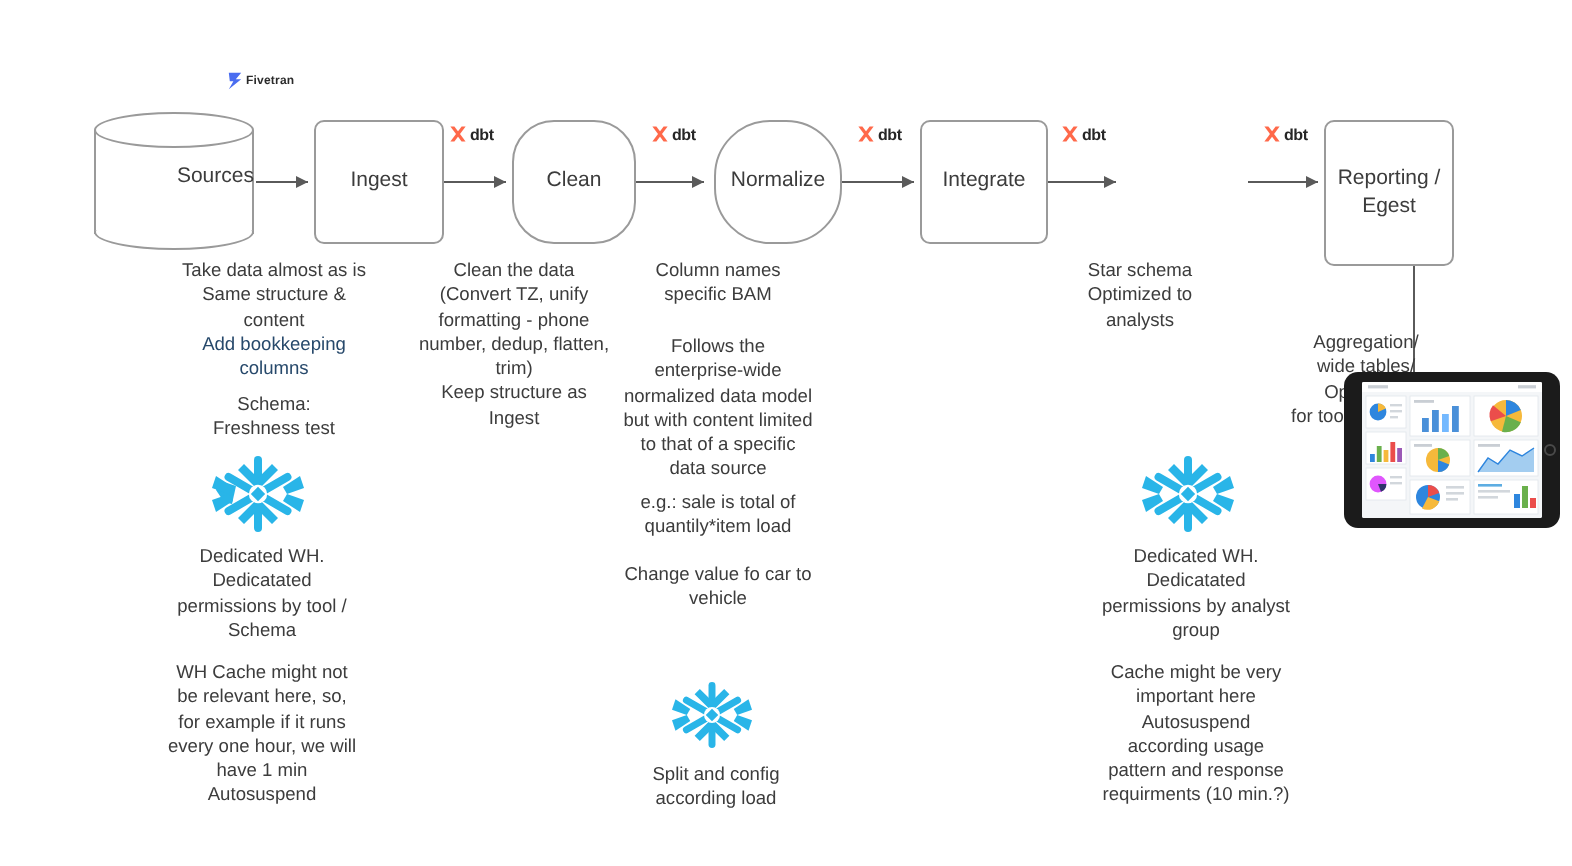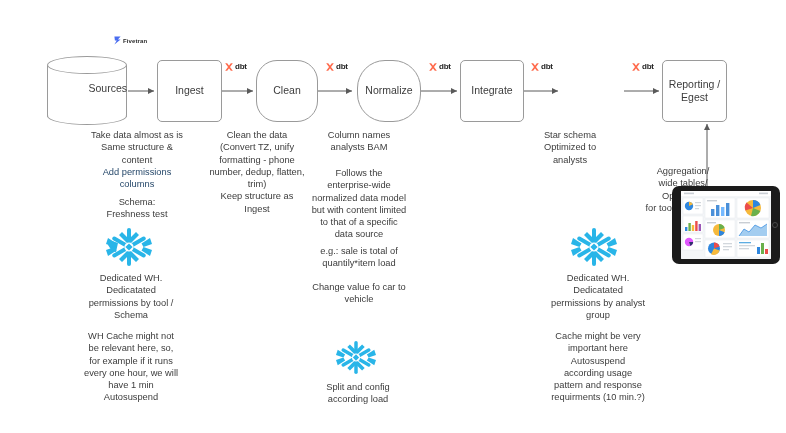--- a/index.html
+++ b/index.html
@@ -91,20 +91,21 @@
     width: 80px;
     text-align: right;
     font-size: 10.5px;
     color: #3c3c3c;
   }
 
   
   .dbt-badge {
     position: absolute;
     display: flex;
+    align-items: center;
     gap: 1px;
     font-size: 8px;
     font-weight: bold;
     color: #262626;
     letter-spacing: -0.2px;
   }
   .dbt-mark { display: block; }
 
   
   .fivetran-badge {
@@ -215,21 +216,21 @@
 
   <div class="proc-box" style="left:357px;top:60px;width:64px;height:62px;border-radius:28px;">
     <span>Normalize</span>
   </div>
 
   <div class="proc-box" style="left:460px;top:60px;width:64px;height:62px;align-items:center;">
     <span>Integrate</span>
   </div>
 
 
-  <div class="proc-box" style="left:662px;top:60px;width:65px;height:62px;white-space:pre-line;align-items:center;">
+  <div class="proc-box" style="left:662px;top:60px;width:65px;height:73px;white-space:pre-line;align-items:center;">
     <span>Reporting /
 Egest</span>
   </div>
 
   <div class="dbt-badge" style="left:224px;top:62px;">
     <svg class="dbt-mark" width="10" height="10" viewBox="0 0 10 10">
       <path d="M1.2 1.2 L3.2 1.2 L8.8 8.8 L6.8 8.8 Z" fill="#FF694A"></path>
       <path d="M8.8 1.2 L6.8 1.2 L1.2 8.8 L3.2 8.8 Z" fill="#FF694A"></path>
     </svg>
     <span>dbt</span>
@@ -263,35 +264,35 @@
     <svg class="dbt-mark" width="10" height="10" viewBox="0 0 10 10">
       <path d="M1.2 1.2 L3.2 1.2 L8.8 8.8 L6.8 8.8 Z" fill="#FF694A"></path>
       <path d="M8.8 1.2 L6.8 1.2 L1.2 8.8 L3.2 8.8 Z" fill="#FF694A"></path>
     </svg>
     <span>dbt</span>
   </div>
 
   <div class="note" style="left:73px;top:129px;width:128px;">Take data almost as is
 Same structure &amp;
 content</div>
-  <div class="note accent" style="left:73px;top:166px;width:128px;">Add permissions
+  <div class="note accent" style="left:73px;top:166px;width:128px;">Add bookkeeping
 columns</div>
   <div class="note" style="left:73px;top:196px;width:128px;">Schema:
 Freshness test</div>
 
   <div class="note" style="left:198px;top:129px;width:118px;">Clean the data
 (Convert TZ, unify
 formatting - phone
 number, dedup, flatten,
 trim)
 Keep structure as
 Ingest</div>
 
   <div class="note" style="left:305px;top:129px;width:108px;">Column names
-analysts BAM</div>
+specific BAM</div>
   <div class="note" style="left:303px;top:167px;width:112px;">Follows the
 enterprise-wide
 normalized data model
 but with content limited
 to that of a specific
 data source</div>
   <div class="note" style="left:305px;top:245px;width:108px;">e.g.: sale is total of
 quantily*item load</div>
   <div class="note" style="left:303px;top:281px;width:112px;">Change value fo car to
 vehicle</div>

